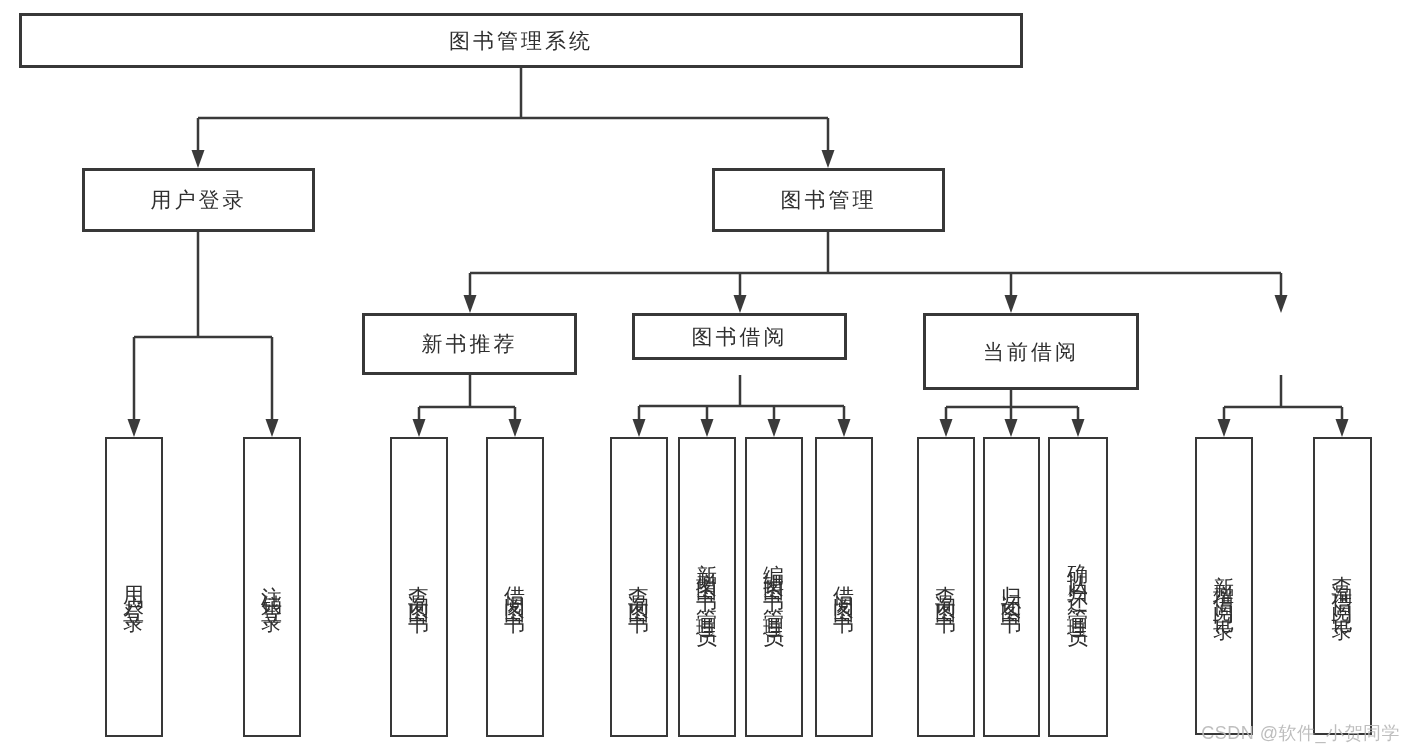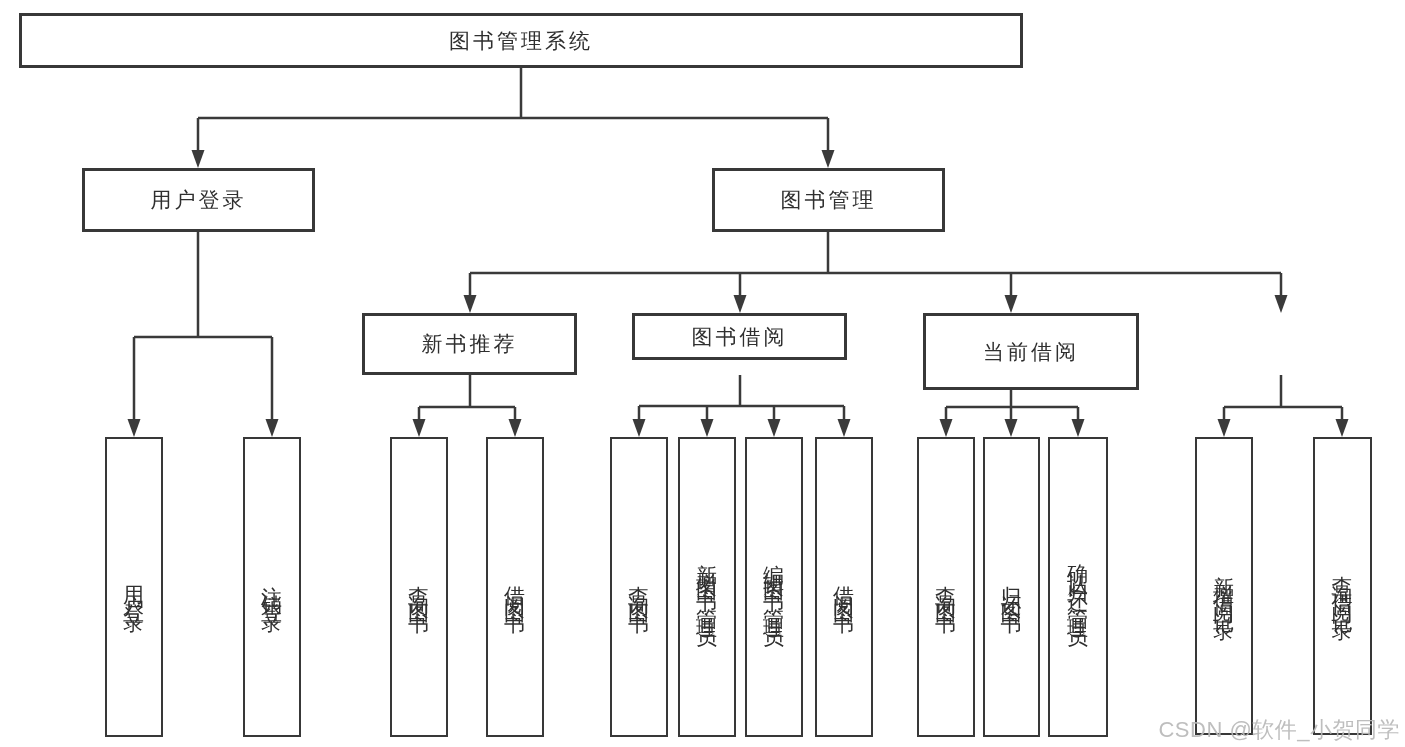--- a/index.html
+++ b/index.html
@@ -38,21 +38,21 @@
     font-size: 21px;
     line-height: 1;
     letter-spacing: 9px;
     color: #2f2f2f;
     white-space: nowrap;
   }
   .watermark {
     position: absolute;
     right: 5px;
     bottom: 2px;
-    font-size: 22px;
+    font-size: 18px;
     letter-spacing: 0.5px;
     color: rgba(185, 185, 185, 0.92);
     z-index: 5;
     white-space: nowrap;
   }
 </style>
 </head>
 <body>
 
 <div class="canvas">

